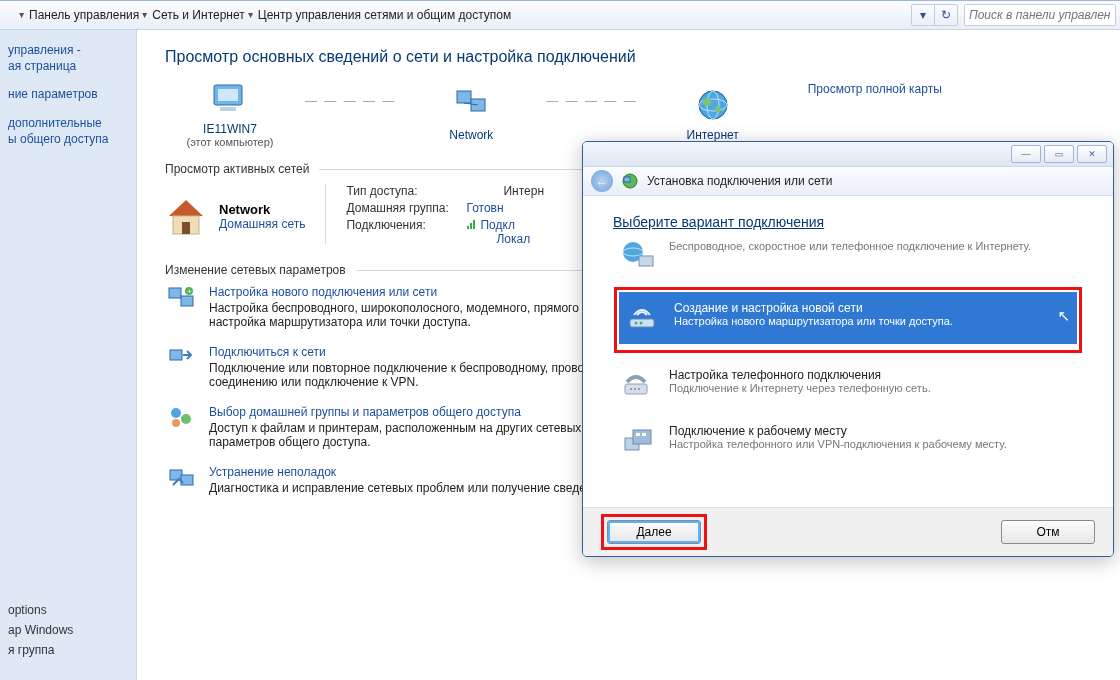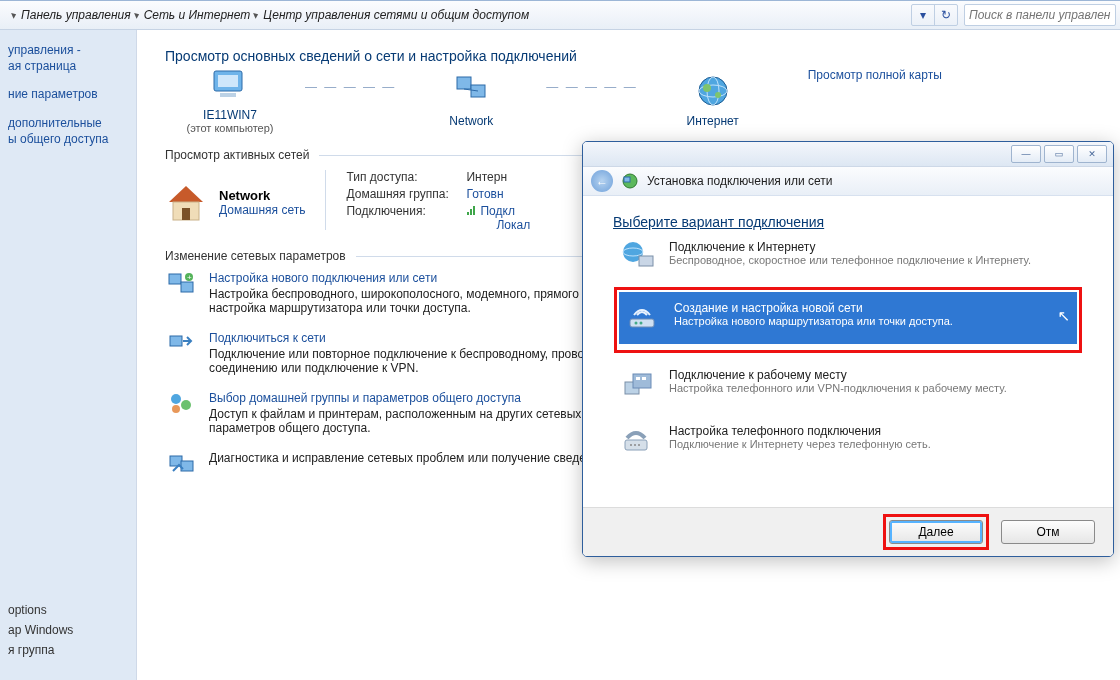--- a/index.html
+++ b/index.html
@@ -1,36 +1,36 @@
 <!DOCTYPE html>
 <html><head>
 <meta charset="utf-8">
 <style>
   html,body{margin:0;padding:0;font-family:"Segoe UI",Tahoma,sans-serif;font-size:12px;color:#000;background:#fff;}
   .window{width:1120px;height:680px;position:relative;overflow:hidden;border-top:1px solid #9cb6d6;}
   
   .addrbar{height:28px;background:linear-gradient(#fbfcfe,#e9eff7);border-bottom:1px solid #c6d3e4;display:flex;align-items:center;}
-  .breadcrumbs{display:flex;align-items:center;gap:4px;padding-left:12px;color:#222;font-style:italic;}
+  .breadcrumbs{display:flex;align-items:center;gap:4px;padding-left:20px;color:#222;}
   .bc-item{display:flex;align-items:center;gap:4px;white-space:nowrap;}
   .bc-arrow{font-size:10px;color:#555;transform:rotate(90deg);display:inline-block;}
   .addr-right{margin-left:auto;display:flex;align-items:center;gap:6px;padding-right:4px;}
   .nav-buttons{display:flex;align-items:center;border:1px solid #bfcfe3;height:20px;border-radius:2px;}
   .nav-btn{width:22px;height:20px;display:flex;align-items:center;justify-content:center;font-size:12px;color:#2a4f9e;border-right:1px solid #bfcfe3;}
   .nav-btn:last-child{border-right:none;}
   .searchbox{width:150px;height:20px;border:1px solid #bfcfe3;border-radius:2px;display:flex;align-items:center;background:#fff;}
   .searchbox input{border:none;outline:none;width:100%;font-size:12px;color:#888;font-style:italic;background:transparent;padding:0 4px;}
   
   .body{display:flex;height:calc(100% - 29px);}
   .sidebar{width:120px;background:#dfe9f5;padding:12px 8px;border-right:1px solid #cfd9e8;position:relative;}
   .sidebar a{color:#1b4f9c;text-decoration:none;display:block;line-height:1.35;}
   .sidebar .section{margin-bottom:12px;}
   .sidebar-bottom{position:absolute;bottom:18px;left:8px;right:8px;}
   .sidebar-bottom div{color:#333;margin-bottom:6px;}
   .main{flex:1;padding:18px 10px 10px 28px;position:relative;}
-  .page-title{font-size:14px;color:#063a74;margin-bottom:4px;}
+  .page-title{font-size:16px;color:#063a74;margin-bottom:16px;}
 
   
   .netmap{display:flex;align-items:center;gap:10px;}
   .netnode{display:flex;flex-direction:column;align-items:center;width:130px;}
   .nodeicon{width:40px;height:36px;display:flex;align-items:center;justify-content:center;}
   .nodelabel{font-size:12px;color:#063a74;margin-top:4px;text-align:center;}
   .nodesub{font-size:11px;color:#555;}
   .dashes{letter-spacing:2px;color:#8aa3c4;align-self:center;margin-top:-28px;}
   .maplink{margin-left:20px;color:#1b4f9c;font-size:12px;align-self:flex-start;}
 
@@ -40,21 +40,21 @@
 
   .active-net{display:flex;gap:20px;}
   .house{display:flex;align-items:center;gap:12px;}
   .houseicon{width:42px;height:42px;}
   .house .nm{font-size:13px;font-weight:bold;}
   .house .sub a{color:#1b4f9c;text-decoration:none;font-size:12px;}
   .vline{border-left:1px solid #d0dbea;height:60px;}
   .props{font-size:12px;color:#222;}
   .props div{display:flex;gap:0;margin-bottom:3px;}
   .props .k{width:120px;color:#333;}
-  .props .v{color:#333;}
+  .props .v{color:#333;margin-left:37px;}
   .props a{color:#1b4f9c;text-decoration:none;}
 
   .settings-list{margin-top:6px;}
   .settings-item{display:flex;gap:12px;margin-bottom:16px;}
   .settings-item .sicon{width:32px;height:28px;flex:0 0 32px;display:flex;align-items:flex-start;justify-content:center;}
   .settings-item .txt{font-size:12px;color:#222;max-width:520px;}
   .settings-item .txt a{color:#1b4f9c;display:block;margin-bottom:2px;}
   .settings-item .txt .desc{color:#222;}
 
   
@@ -67,21 +67,21 @@
   .dlg-body{padding:18px 30px 10px 30px;}
   .dlg-heading{font-size:14px;color:#063a74;text-decoration:underline;}
   .option-list{border:1px solid transparent;}
   .opt{display:flex;gap:12px;padding:8px 6px;align-items:flex-start;border:1px solid transparent;margin-bottom:4px;}
   .opt .oicon{width:36px;height:34px;flex:0 0 36px;}
   .opt .otxt .t{font-size:12px;color:#222;}
   .opt .otxt .d{font-size:11px;color:#777;}
   .opt.selected{background:#2f78d3;color:#fff;}
   .opt.selected .otxt .t,.opt.selected .otxt .d{color:#fff;}
   .opt-frame{border:3px solid #e11;padding:2px;margin-bottom:6px;}
-  .dlg-footer{position:absolute;bottom:0;left:0;right:0;height:48px;background:#f0f0f0;border-top:1px solid #dcdcdc;display:flex;align-items:center;justify-content:flex-end;gap:12px;padding:0 18px;}
+  .dlg-footer{position:absolute;bottom:0;left:0;right:0;height:48px;background:#f0f0f0;border-top:1px solid #dcdcdc;display:flex;align-items:center;justify-content:space-between;gap:12px;padding:0 18px;}
   .btn{min-width:72px;height:22px;border:1px solid #8a8a8a;border-radius:3px;background:linear-gradient(#fdfdfd,#e6e6e6);font-size:12px;display:flex;align-items:center;justify-content:center;padding:0 10px;}
   .btn.accent{box-shadow:0 0 0 2px #56b3ff inset;}
   .btn-frame{border:3px solid #e11;padding:3px;}
 
   
   svg{display:block;}
   a{cursor:default;}
 </style>
 </head>
 <body>
@@ -268,20 +268,21 @@
         </div>
         <div class="settings-item">
           <div class="sicon">
               <svg width="28" height="26">
                 <rect x="3" y="5" width="12" height="10" fill="#7fb8e8" stroke="#2d6aa8"></rect>
                 <rect x="14" y="10" width="12" height="10" fill="#7fb8e8" stroke="#2d6aa8"></rect>
                 <path d="M6 20 L12 14 L16 18" stroke="#3a7fc0" fill="none" stroke-width="2"></path>
               </svg>
             </div>
           <div class="txt">
+              <a>Устранение неполадок</a>
               <div class="desc">Диагностика и исправление сетевых проблем или получение сведений об ис</div>
             </div>
         </div>
       </div>
     </div>
   </div>
 
   <div class="dialog">
     <div class="titlebar">
       <div class="winbtn">—</div>
@@ -304,21 +305,20 @@
 
         <div class="opt">
           <div class="oicon">
               <svg width="34" height="32">
                 <circle cx="12" cy="12" r="10" fill="#4fa6e0"></circle>
                 <ellipse cx="12" cy="12" rx="10" ry="4" fill="none" stroke="#bfe2fb"></ellipse>
                 <rect x="18" y="16" width="14" height="10" fill="#c9d6e6" stroke="#7a8fa8"></rect>
               </svg>
             </div>
           <div class="otxt">
-              <div class="t">Подключение к Интернету</div>
               <div class="d">Беспроводное, скоростное или телефонное подключение к Интернету.</div>
             </div>
         </div>
 
         <div class="opt-frame">
         <div class="opt selected" style="position:relative;">
           <div class="oicon">
                 <svg width="34" height="32">
                   <rect x="4" y="18" width="24" height="8" rx="2" fill="#cfe0f2" stroke="#6a8bb6"></rect>
                   <path d="M8 14 Q16 4 24 14" stroke="#e8f2fe" fill="none" stroke-width="2"></path>
@@ -331,48 +331,48 @@
                 <div class="t">Создание и настройка новой сети</div>
                 <div class="d">Настройка нового маршрутизатора или точки доступа.</div>
               </div>
           <span style="position:absolute;right:6px;top:14px;font-size:15px;color:#fff;">↖</span>
         </div>
         </div>
 
         <div class="opt">
           <div class="oicon">
               <svg width="34" height="32">
-                <rect x="4" y="14" width="14" height="12" fill="#bcd2e6" stroke="#7a8fa8"></rect>
-                <rect x="12" y="6" width="18" height="14" fill="#9fbbd9" stroke="#6a8bb6"></rect>
-                <rect x="15" y="9" width="4" height="3" fill="#fff"></rect>
-                <rect x="21" y="9" width="4" height="3" fill="#fff"></rect>
-              </svg>
-            </div>
-          <div class="otxt">
-              <div class="t">Подключение к рабочему месту</div>
-              <div class="d">Настройка телефонного или VPN-подключения к рабочему месту.</div>
-            </div>
-        </div>
-
-        <div class="opt">
-          <div class="oicon">
-              <svg width="34" height="32">
                 <rect x="4" y="16" width="22" height="10" rx="2" fill="#d5dfe9" stroke="#8aa0b8"></rect>
                 <path d="M6 14 Q15 4 24 14" stroke="#8aa0b8" fill="none" stroke-width="4"></path>
                 <circle cx="10" cy="21" r="1" fill="#888"></circle>
                 <circle cx="14" cy="21" r="1" fill="#888"></circle>
                 <circle cx="18" cy="21" r="1" fill="#888"></circle>
               </svg>
             </div>
           <div class="otxt">
               <div class="t">Настройка телефонного подключения</div>
               <div class="d">Подключение к Интернету через телефонную сеть.</div>
             </div>
         </div>
 
+        <div class="opt">
+          <div class="oicon">
+              <svg width="34" height="32">
+                <rect x="4" y="14" width="14" height="12" fill="#bcd2e6" stroke="#7a8fa8"></rect>
+                <rect x="12" y="6" width="18" height="14" fill="#9fbbd9" stroke="#6a8bb6"></rect>
+                <rect x="15" y="9" width="4" height="3" fill="#fff"></rect>
+                <rect x="21" y="9" width="4" height="3" fill="#fff"></rect>
+              </svg>
+            </div>
+          <div class="otxt">
+              <div class="t">Подключение к рабочему месту</div>
+              <div class="d">Настройка телефонного или VPN-подключения к рабочему месту.</div>
+            </div>
+        </div>
+
       </div>
     </div>
     <div class="dlg-footer">
       <div class="btn-frame">
         <div class="btn accent">Далее</div>
       </div>
       <div class="btn">Отм</div>
     </div>
   </div>
 

